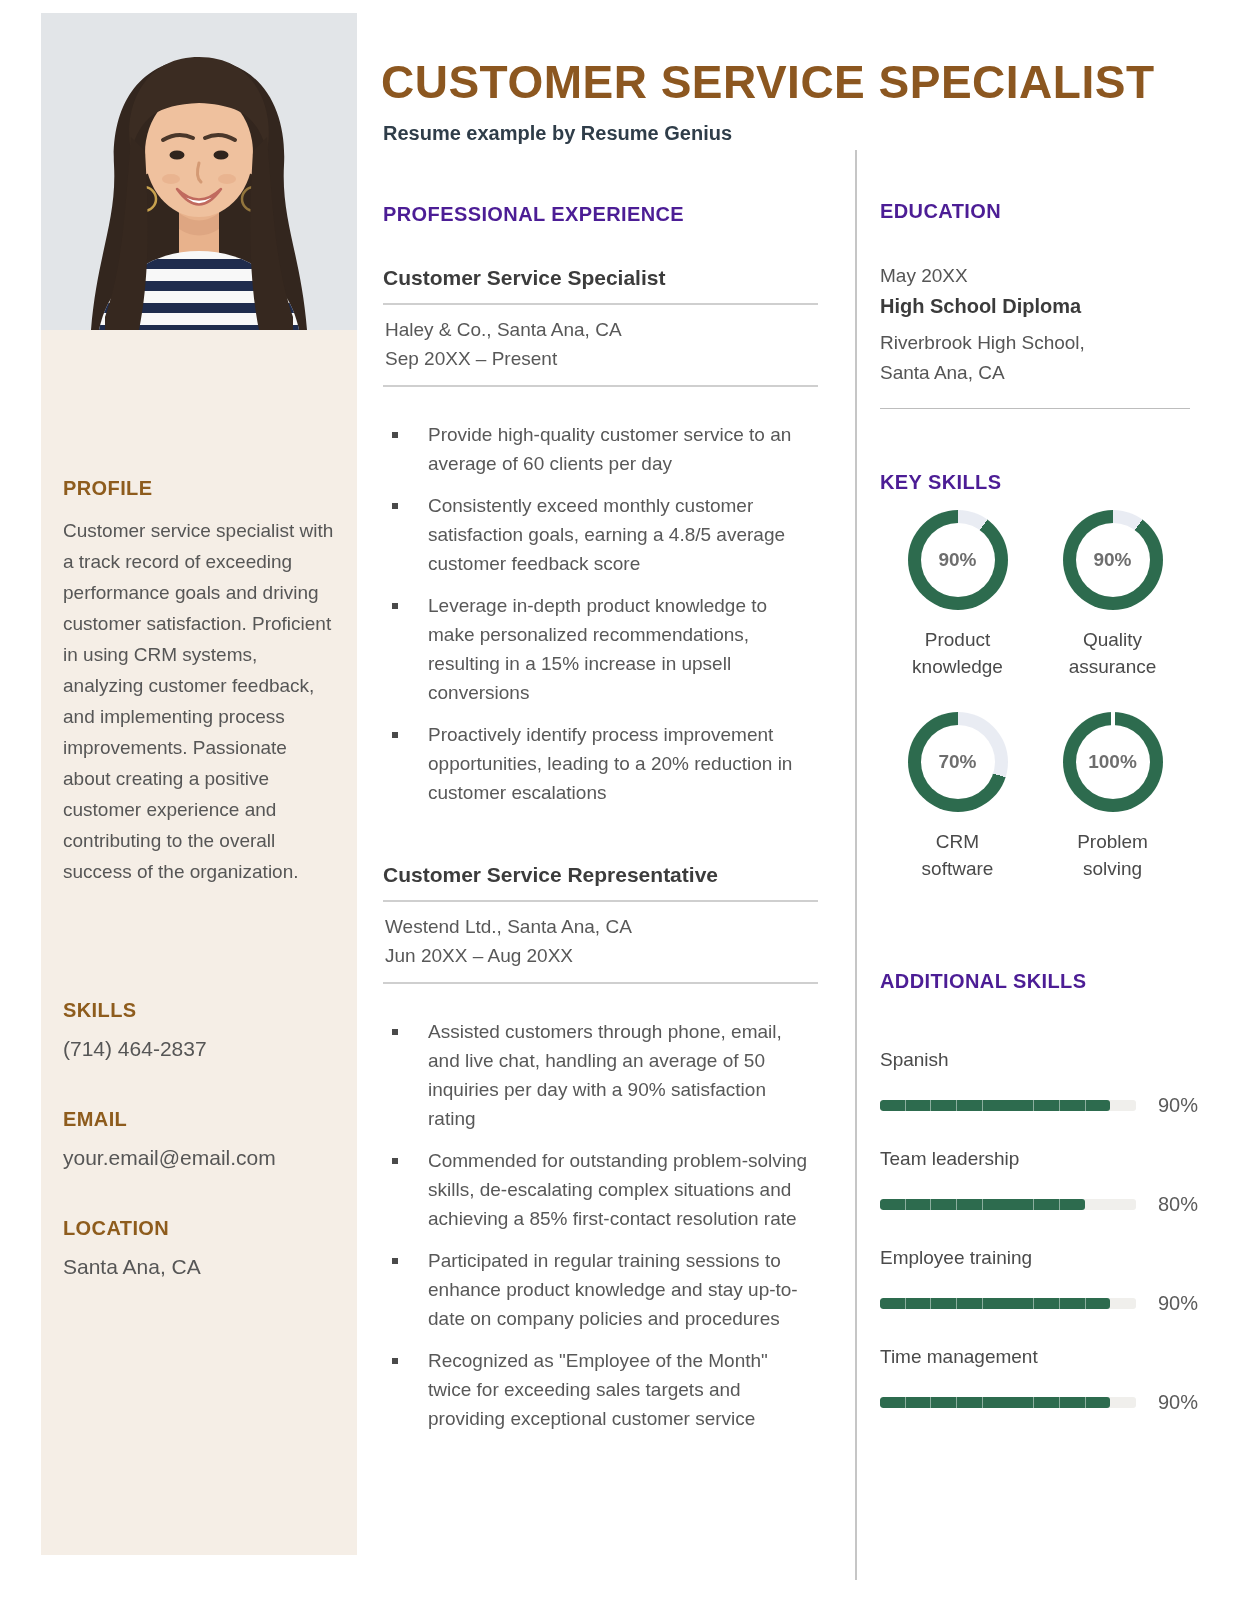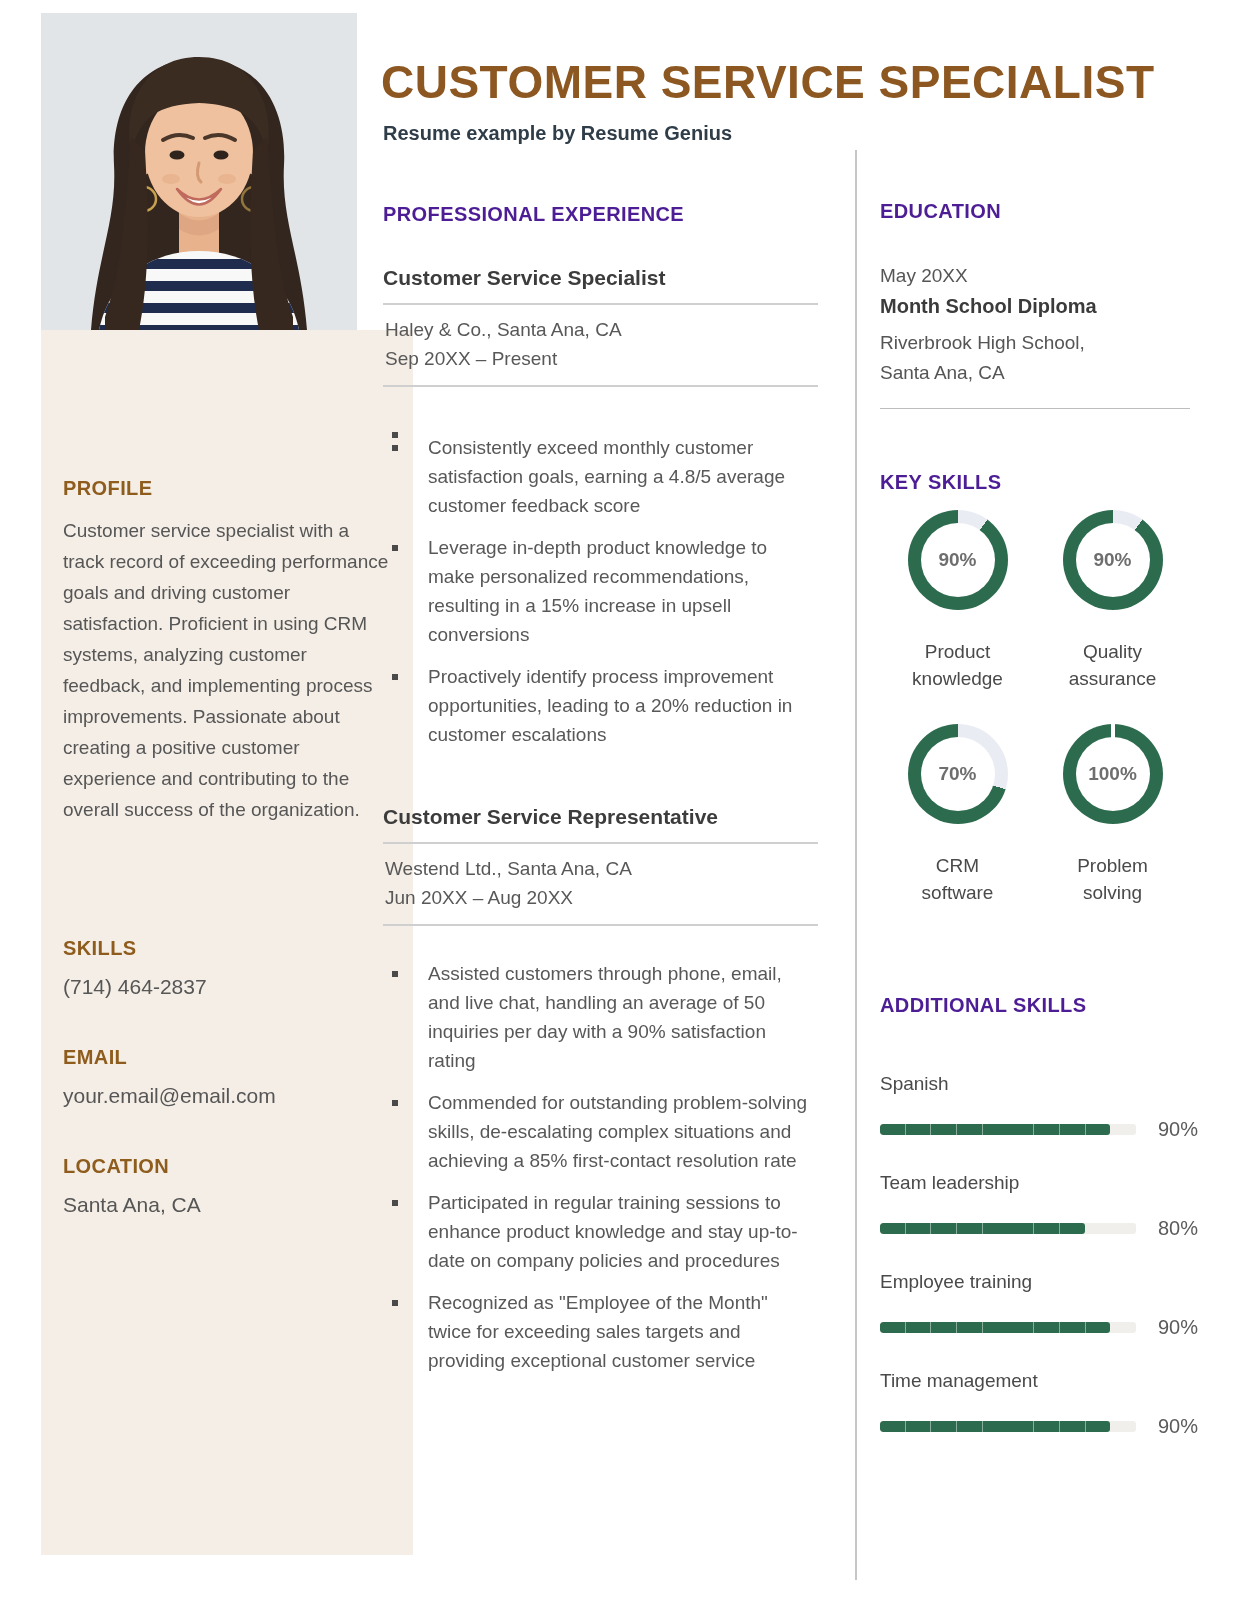--- a/index.html
+++ b/index.html
@@ -4,21 +4,21 @@
 <style>
   html,body{margin:0;padding:0;background:#ffffff;}
   .page{
     position:relative;width:1236px;height:1600px;background:#ffffff;overflow:hidden;
     font-family:"Liberation Sans","DejaVu Sans",sans-serif;color:#565656;
   }
   
   .photo{position:absolute;left:41px;top:13px;width:316px;height:317px;display:block;}
   
   .side-panel{
-    position:absolute;left:41px;top:330px;width:372px;height:1225px;
+    position:absolute;left:41px;top:330px;width:316px;height:1225px;
     background:#f5eee6;box-sizing:border-box;padding:147px 22px 0 22px;
   }
   .side-heading{font-size:20px;font-weight:700;color:#8e5c1d;letter-spacing:.4px;margin:0 0 15px 0;}
   .profile-text{font-size:19px;line-height:31px;color:#565656;margin:0 0 112px 0;}
   .side-value{font-size:21px;line-height:23px;color:#565656;margin:0 0 48px 0;}
   
   .title{
     position:absolute;left:381px;top:58px;margin:0;white-space:nowrap;
     font-size:46px;line-height:48px;font-weight:700;color:#8c5720;letter-spacing:.5px;
   }
@@ -45,21 +45,21 @@
   .edu-degree{font-size:20px;font-weight:700;color:#3b3b3b;margin:0 0 10px 0;}
   .edu-school{font-size:19px;line-height:30px;color:#555555;margin:0 0 20px 0;max-width:240px;}
   .edu-rule{border:0;border-top:1px solid #bdbdbd;width:310px;margin:0;}
   .ks-heading{display:block;margin-top:62px;}
   .donut-grid{display:grid;grid-template-columns:155px 155px;row-gap:32px;margin-top:16px;}
   .donut-cell{display:flex;flex-direction:column;align-items:center;}
   .donut{width:100px;height:100px;border-radius:50%;position:relative;}
   .donut-hole{position:absolute;inset:13px;background:#ffffff;border-radius:50%;
     display:flex;align-items:center;justify-content:center;}
   .donut-pct{font-size:19px;font-weight:700;color:#6e6e6e;}
-  .donut-label{font-size:19px;line-height:27px;color:#4a4a4a;text-align:center;margin-top:28px;max-width:112px;}
+  .donut-label{font-size:19px;line-height:27px;color:#4a4a4a;text-align:center;margin-top:16px;max-width:112px;}
   .as-heading{display:block;margin-top:88px;}
   .skills-list{margin-top:56px;}
   .skill-row{margin-bottom:31px;}
   .skill-label{font-size:19px;color:#4a4a4a;margin:0 0 23px 0;}
   .skill-bar-line{display:flex;align-items:center;}
   .skill-track{flex:1;height:11px;background:#f0efec;border-radius:3px;overflow:hidden;}
   .skill-fill{
     height:100%;border-radius:3px;background-color:#2d6b4e;
     background-image:repeating-linear-gradient(90deg,transparent 0,transparent 24.7px,
       rgba(255,255,255,.45) 24.7px,rgba(255,255,255,.45) 25.7px);
@@ -139,20 +139,21 @@
 
     <article>
       <h3 class="job-title">Customer Service Specialist</h3>
       <div class="job-meta">
         <div>Haley &amp; Co., Santa Ana, CA</div>
         <div>Sep 20XX – Present</div>
       </div>
       <ul class="bullets">
         <li class="bullet">
             <span class="bullet-marker"></span>
+            <span class="bullet-text">Provide high-quality customer service to an average of 60 clients per day</span>
           </li>
         <li class="bullet">
             <span class="bullet-marker"></span>
             <span class="bullet-text">Consistently exceed monthly customer satisfaction goals, earning a 4.8/5 average customer feedback score</span>
           </li>
         <li class="bullet">
             <span class="bullet-marker"></span>
             <span class="bullet-text">Leverage in-depth product knowledge to make personalized recommendations, resulting in a 15% increase in upsell conversions</span>
           </li>
         <li class="bullet">
@@ -188,21 +189,21 @@
       </ul>
     </article>
   </section>
 
   <div class="vdivider"></div>
 
   <section class="col-right">
 
     <h2 class="sec-heading">EDUCATION</h2>
     <div class="edu-date">May 20XX</div>
-    <div class="edu-degree">Month School Diploma</div>
+    <div class="edu-degree">High School Diploma</div>
     <div class="edu-school">Riverbrook High School, Santa Ana, CA</div>
     <hr class="edu-rule">
 
     <h2 class="sec-heading ks-heading">KEY SKILLS</h2>
     <div class="donut-grid">
       <div class="donut-cell">
         <div class="donut" style="background: conic-gradient(rgb(233, 236, 243) 0deg, rgb(233, 236, 243) 10%, rgb(45, 107, 78) 10%, rgb(45, 107, 78) 100%);">
           <div class="donut-hole">
             <span class="donut-pct">90%</span>
           </div>

